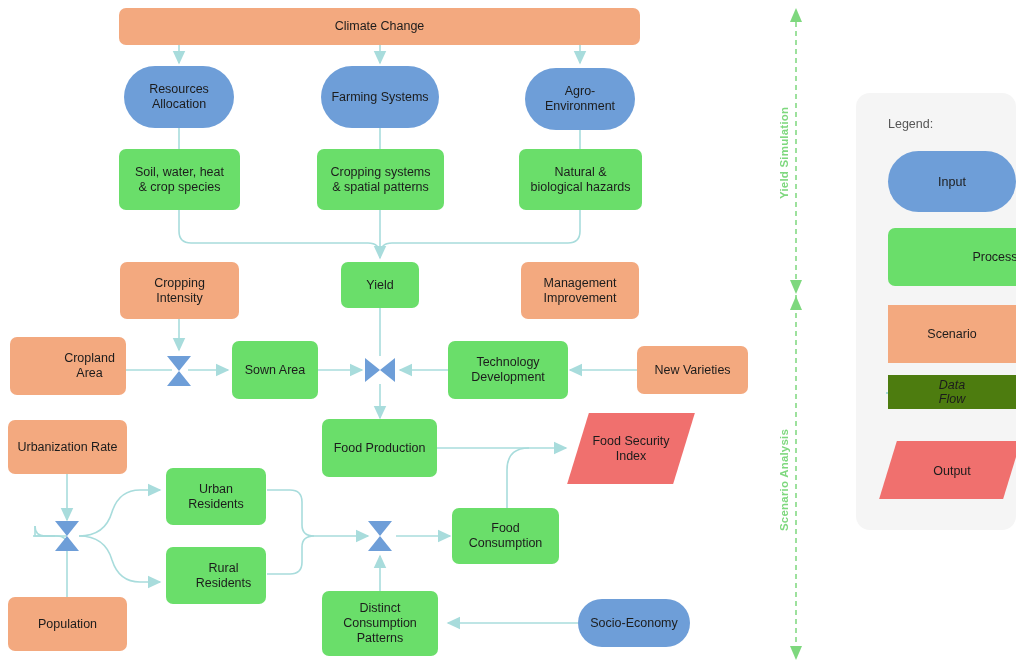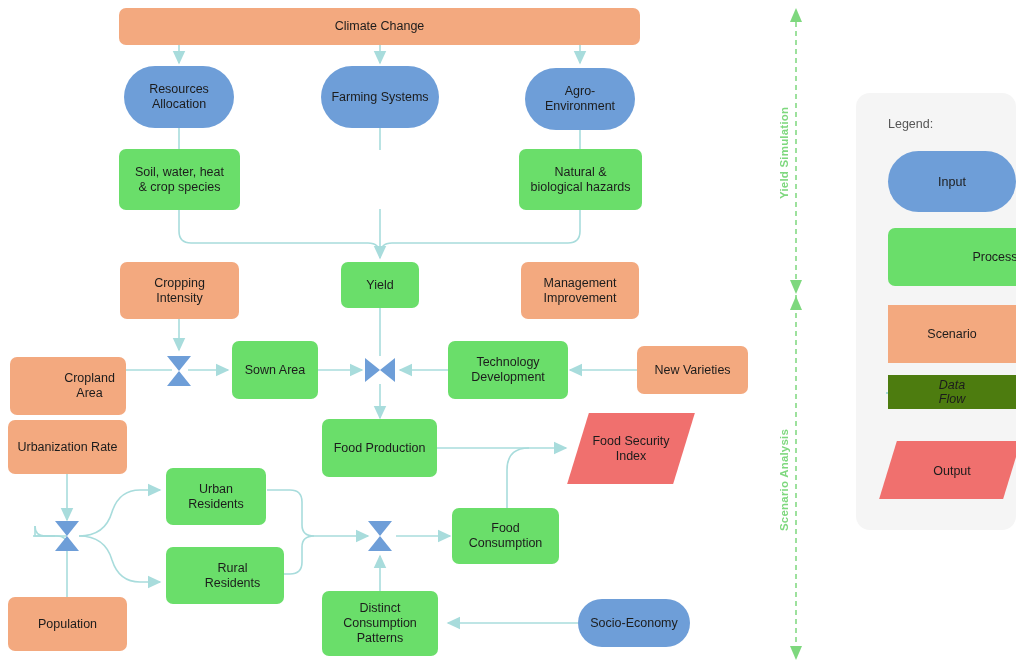--- a/index.html
+++ b/index.html
@@ -191,53 +191,55 @@
 Allocation</div>
 
   <div class="node n-input" style="left:321px;top:66px;width:118px;height:62px;">Farming Systems</div>
 
   <div class="node n-input" style="left:525px;top:68px;width:110px;height:62px;">Agro-
 Environment</div>
 
   <div class="node n-process" style="left:119px;top:149px;width:121px;height:61px;">Soil, water, heat
 &amp; crop species</div>
 
+  <div class="node n-process" style="left:317px;top:149px;width:127px;height:61px;">Cropping systems
+&amp; spatial patterns</div>
 
   <div class="node n-process" style="left:519px;top:149px;width:123px;height:61px;">Natural &amp;
 biological hazards</div>
 
   <div class="node n-scenario" style="left:120px;top:262px;width:119px;height:57px;">Cropping
 Intensity</div>
 
   <div class="node n-process" style="left:341px;top:262px;width:78px;height:46px;">Yield</div>
 
   <div class="node n-scenario" style="left:521px;top:262px;width:118px;height:57px;">Management
 Improvement</div>
 
-  <div class="node n-scenario" style="left:10px;top:357px;width:116px;height:58px;padding-left:48px;">Cropland Area</div>
+  <div class="node n-scenario" style="left:10px;top:337px;width:116px;height:58px;padding-left:48px;">Cropland Area</div>
 
   <div class="node n-process" style="left:232px;top:341px;width:86px;height:58px;">Sown Area</div>
 
   <div class="node n-process" style="left:448px;top:341px;width:120px;height:58px;">Technology
 Development</div>
 
   <div class="node n-scenario" style="left:637px;top:346px;width:111px;height:48px;">New Varieties</div>
 
   <div class="node n-scenario" style="left:8px;top:420px;width:119px;height:54px;">Urbanization Rate</div>
 
   <div class="node n-process" style="left:322px;top:419px;width:115px;height:58px;">Food Production</div>
 
   <div class="parallelogram" style="left:578px;top:413px;width:106px;height:71px;"></div>
   <div class="para-label" style="left:578px;top:413px;width:106px;height:71px;">Food Security
 Index</div>
 
   <div class="node n-process" style="left:166px;top:468px;width:100px;height:57px;">Urban
 Residents</div>
 
-  <div class="node n-process" style="left:166px;top:547px;width:118px;height:57px;padding-left:20px;">Rural
+  <div class="node n-process" style="left:166px;top:547px;width:100px;height:57px;padding-left:20px;">Rural
 Residents</div>
 
   <div class="node n-process" style="left:452px;top:508px;width:107px;height:56px;">Food
 Consumption</div>
 
   <div class="node n-scenario" style="left:8px;top:597px;width:119px;height:54px;">Population</div>
 
   <div class="node n-process" style="left:322px;top:591px;width:116px;height:65px;">Distinct
 Consumption
 Patterns</div>

